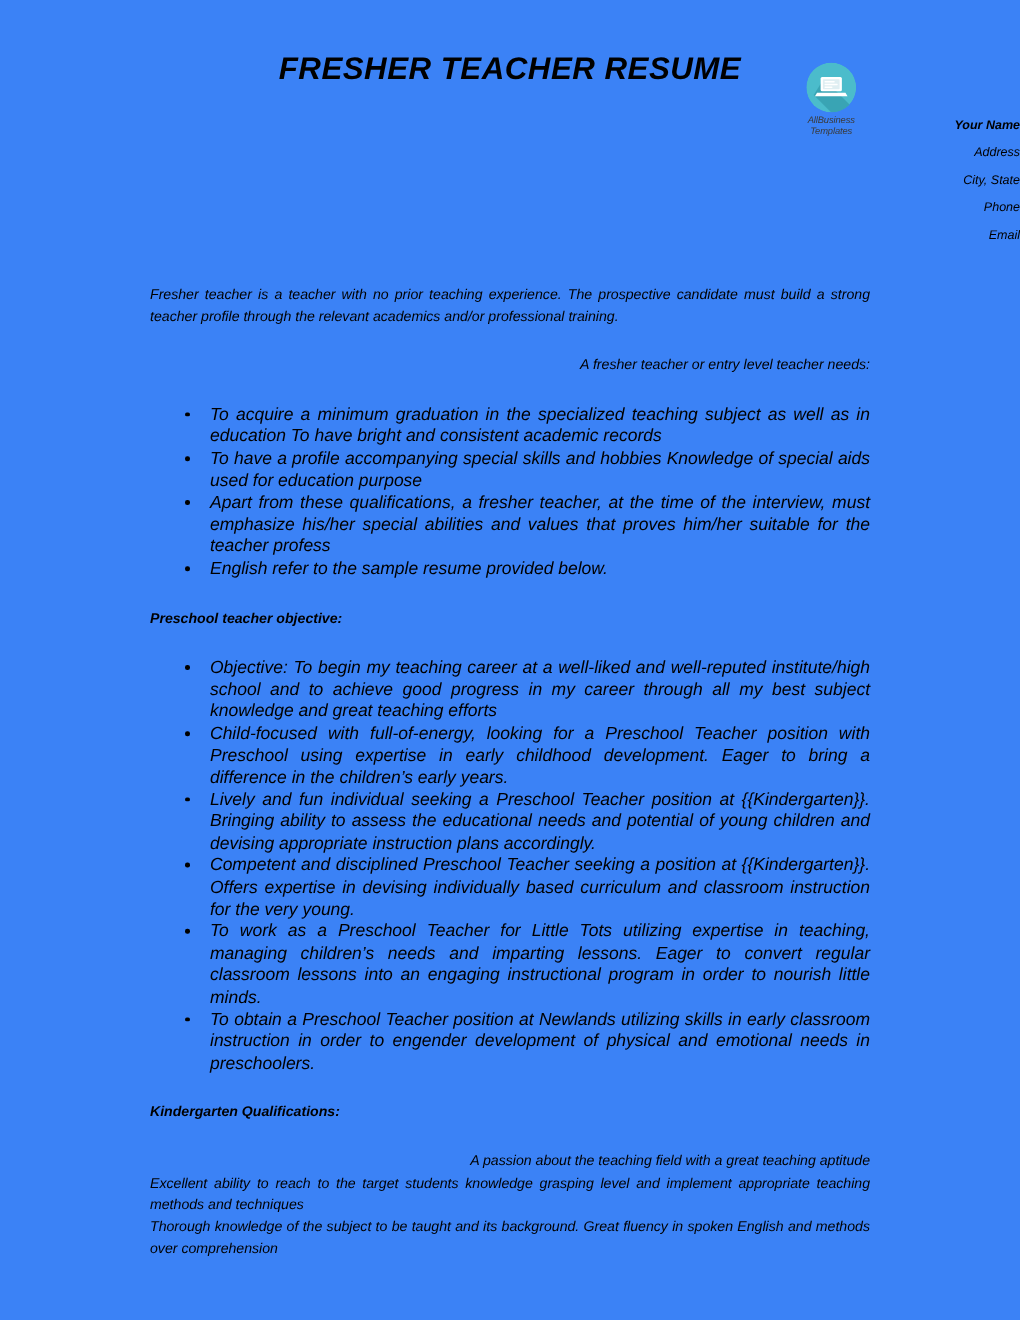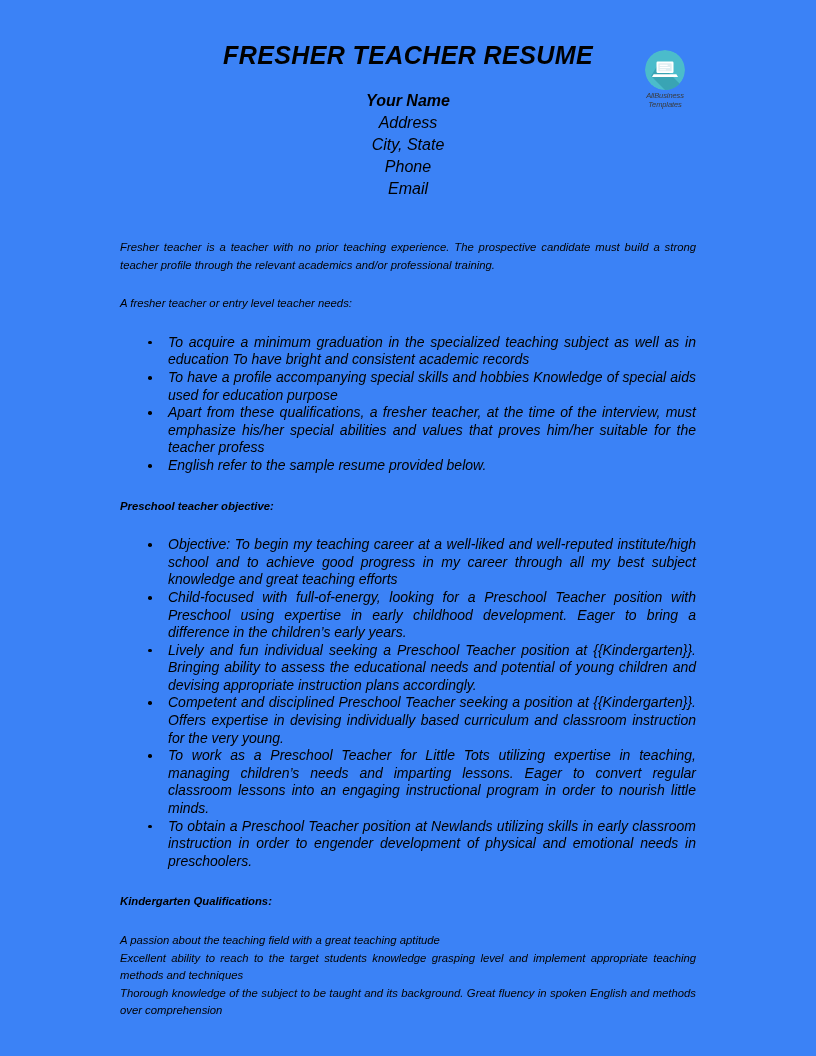--- a/index.html
+++ b/index.html
@@ -39,23 +39,24 @@
   .contact-block {
     position: absolute;
     left: 0;
     right: 0;
     top: 90px;
     text-align: center;
     color: #000000;
   }
   .contact-line {
     font-family: "Liberation Sans", sans-serif;
-    font-size: 16px;
+    font-size: 10px;
     line-height: 22px;
     color: #000000;
+    text-align: right;
   }
   .contact-line.is-name {
     font-weight: bold;
   }
 
   
   .logo {
     position: absolute;
     left: 634px;
     top: 50px;
@@ -78,35 +79,35 @@
     font-size: 7.5px;
     line-height: 9px;
     color: #3a3a3a;
     letter-spacing: -0.1px;
   }
 
   
   .content {
     position: absolute;
     left: 120px;
-    top: 239px;
+    top: 228px;
     width: 576px;
   }
   .para {
     font-family: "Liberation Sans", sans-serif;
     font-size: 11.3px;
     line-height: 17.6px;
     color: #000000;
     text-align: justify;
     margin: 0;
     -webkit-hyphens: none;
     hyphens: none;
   }
   .para.left {
-    text-align: left;
+    text-align: right;
   }
   .section-heading {
     font-family: "Liberation Sans", sans-serif;
     font-size: 11.3px;
     line-height: 17.6px;
     font-weight: bold;
     color: #000000;
     margin: 0;
   }
   .spacer-md { height: 21px; }

